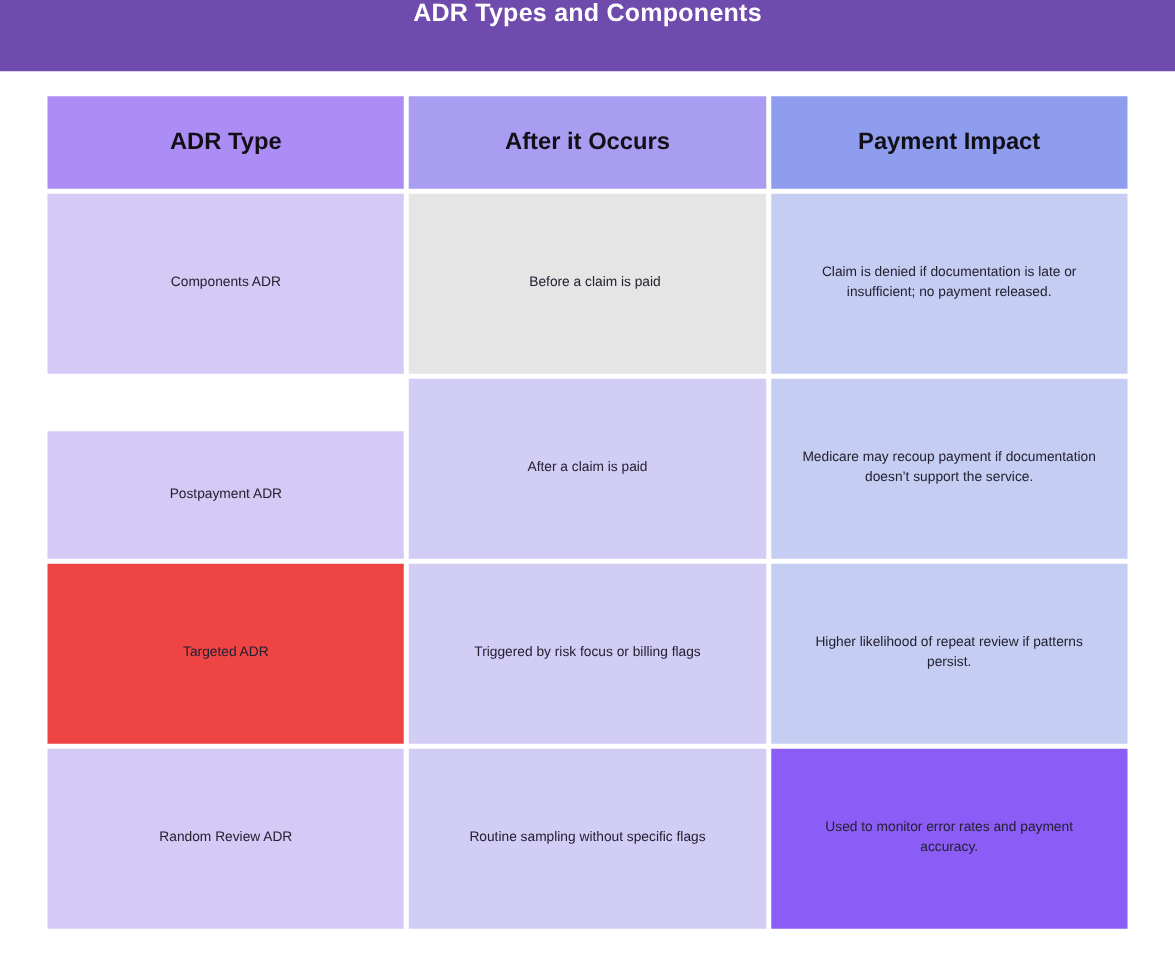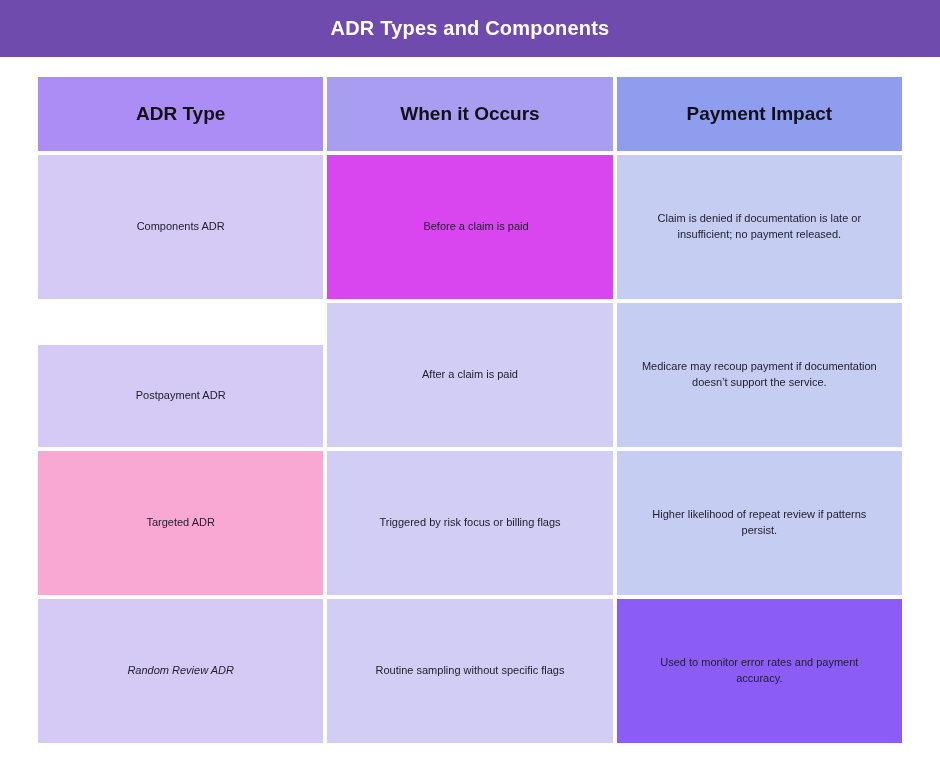--- a/index.html
+++ b/index.html
@@ -4,21 +4,21 @@
 <style>
   * { box-sizing: border-box; margin: 0; padding: 0; }
   html, body {
     width: 940px; height: 780px;
     background: #ffffff;
     font-family: "Liberation Sans", "DejaVu Sans", sans-serif;
     overflow: hidden;
   }
   .banner {
     width: 940px; height: 57px;
-    display: flex; align-items: center; justify-content: center;
+    display: flex; align-items: flex-start; justify-content: center;
   }
   .banner-title {
     color: #ffffff;
     font-size: 20px;
     font-weight: bold;
     letter-spacing: 0.2px;
   }
   .grid {
     margin: 20px 38px 0 38px;
     display: grid;
@@ -47,32 +47,32 @@
 </head>
 <body>
 
 <div class="banner" style="background-color: rgb(111, 75, 173);">
   <div class="banner-title">ADR Types and Components</div>
 </div>
 
 <div class="grid">
 
   <div class="cell header" style="background-color: rgb(172, 141, 245);">ADR Type</div>
-  <div class="cell header" style="background-color: rgb(168, 157, 241);">When it Occurs</div>
+  <div class="cell header" style="background-color: rgb(168, 157, 241);">After it Occurs</div>
   <div class="cell header" style="background-color: rgb(143, 157, 239);">Payment Impact</div>
 
   <div class="cell body" style="background-color: rgb(213, 201, 246);">Components ADR</div>
-  <div class="cell body" style="background-color: #d946ef; padding-left: 34px;">Before a claim is paid</div>
+  <div class="cell body" style="background-color: #e5e5e5; padding-left: 34px;">Before a claim is paid</div>
   <div class="cell body" style="background-color: rgb(198, 205, 243);">Claim is denied if documentation is late or insufficient; no payment released.</div>
 
   <div class="cell body" style="background-color: rgb(213, 201, 246); margin-top: 42px;">Postpayment ADR</div>
   <div class="cell body" style="background-color: rgb(210, 205, 245);">After a claim is paid</div>
   <div class="cell body" style="background-color: rgb(198, 205, 243); text-align: center;">Medicare may recoup payment if documentation doesn’t support the service.</div>
 
-  <div class="cell body" style="background-color: #f9a8d4;">Targeted ADR</div>
+  <div class="cell body" style="background-color: #ef4444;">Targeted ADR</div>
   <div class="cell body" style="background-color: rgb(210, 205, 245);">Triggered by risk focus or billing flags</div>
   <div class="cell body" style="background-color: rgb(198, 205, 243);">Higher likelihood of repeat review if patterns persist.</div>
 
-  <div class="cell body" style="background-color: rgb(213, 201, 246); font-style: italic;">Random Review ADR</div>
+  <div class="cell body" style="background-color: rgb(213, 201, 246);">Random Review ADR</div>
   <div class="cell body" style="background-color: rgb(210, 205, 245);">Routine sampling without specific flags</div>
   <div class="cell body" style="background-color: #8b5cf6;">Used to monitor error rates and payment accuracy.</div>
 
 </div>
 
 </body></html>

